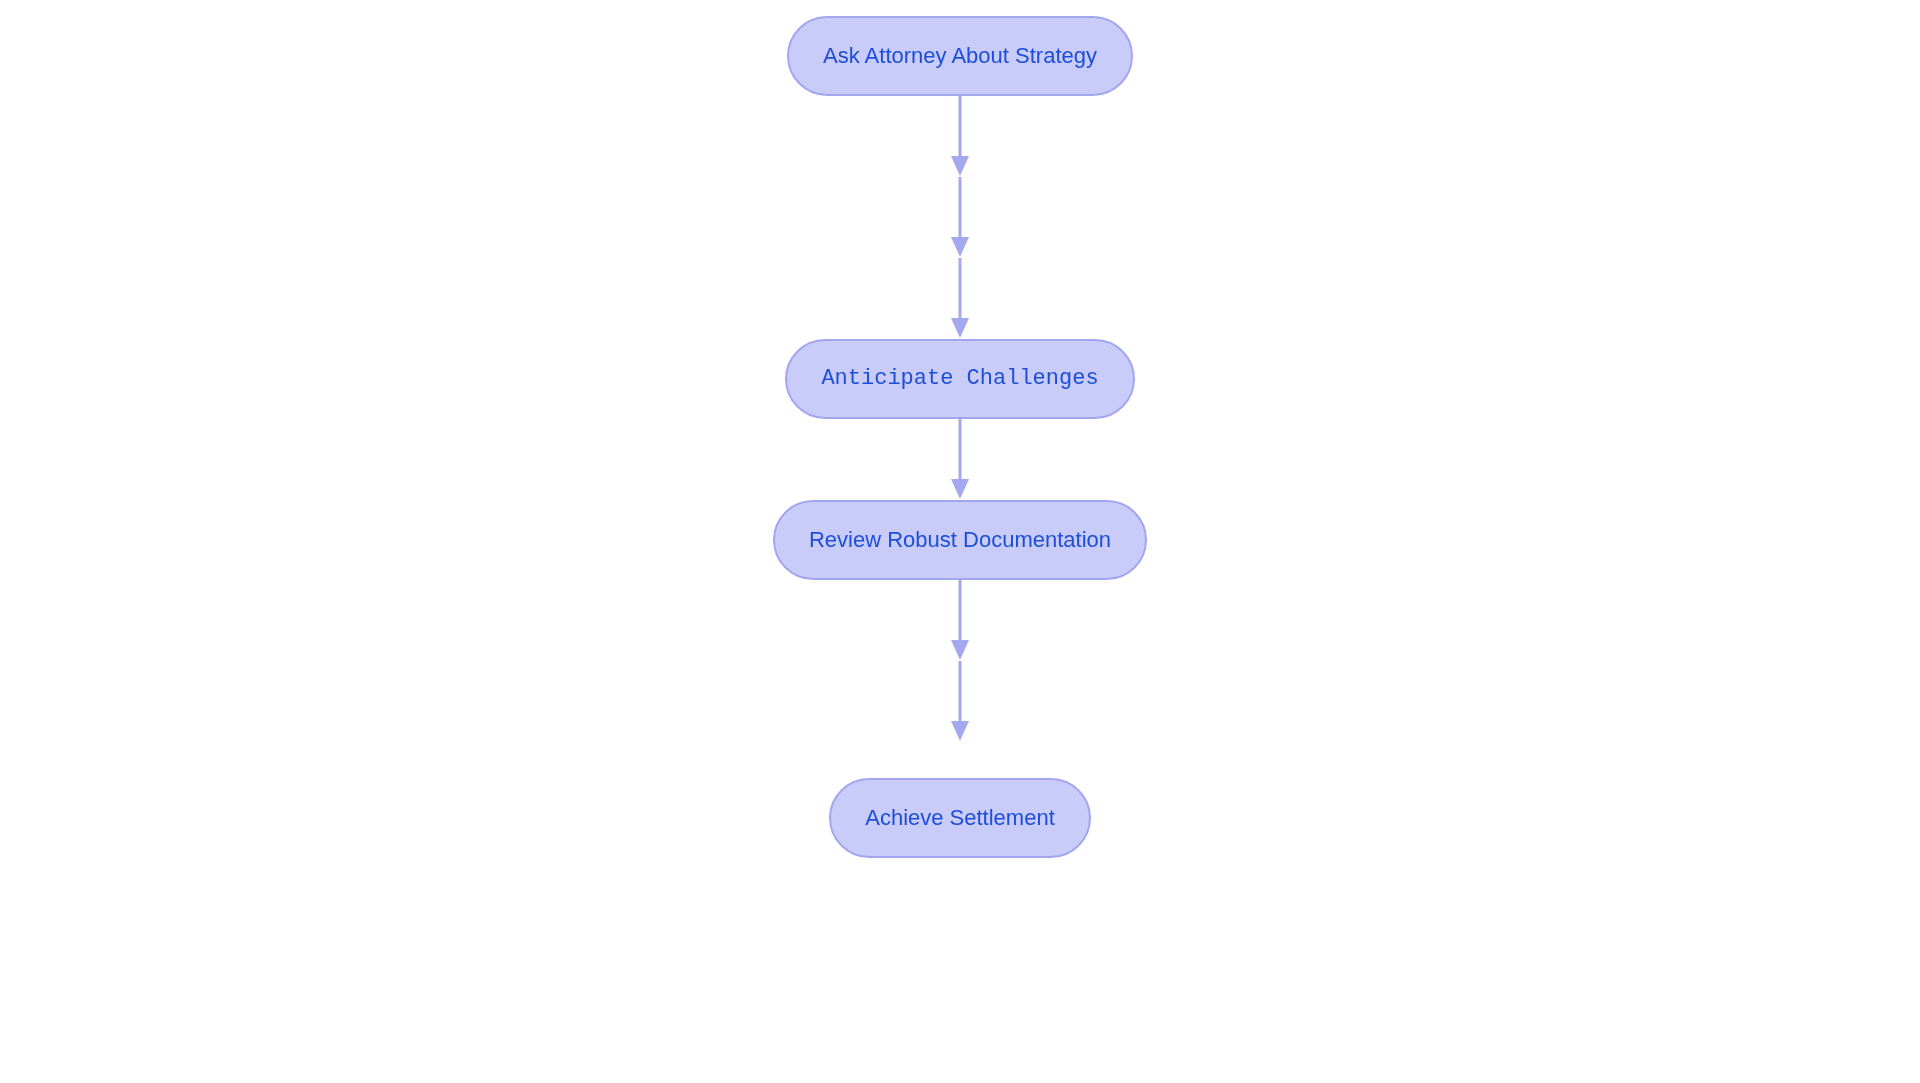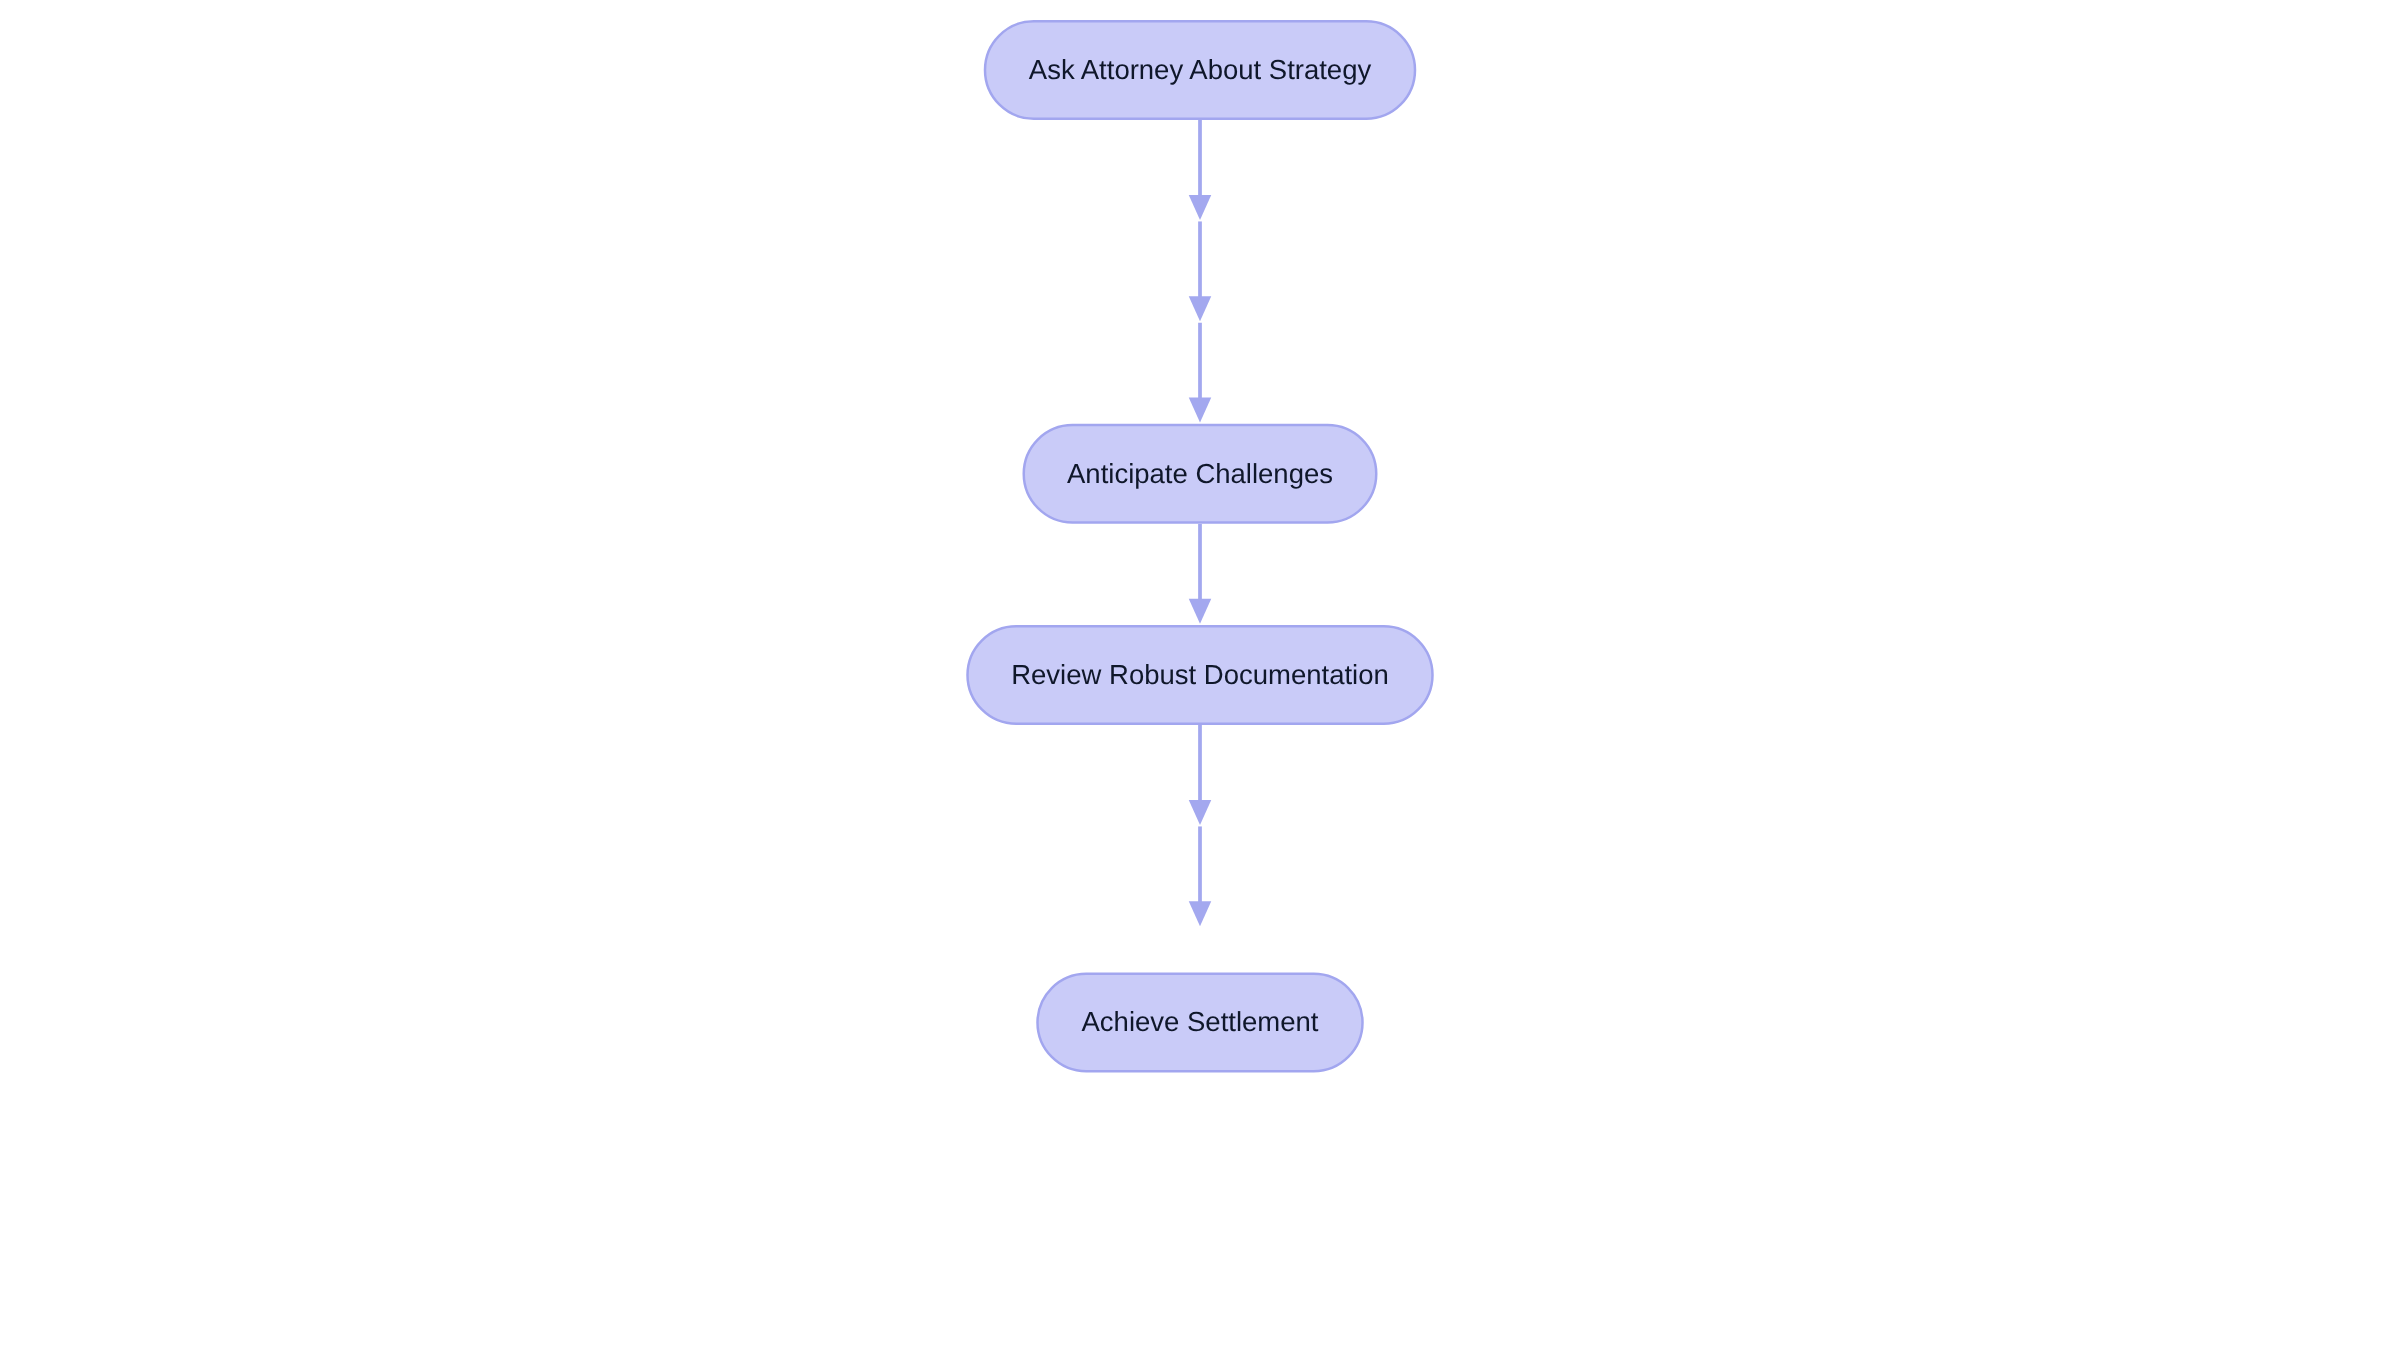--- a/index.html
+++ b/index.html
@@ -24,34 +24,34 @@
     display: flex;
     flex-direction: column;
     align-items: center;
   }
   .flow-node {
     height: 80px;
     box-sizing: border-box;
     background: #c9cbf8;
     border: 2px solid #a2a6ef;
     border-radius: 40px;
-    color: #0f172a;
+    color: #1d4ed8;
     font-size: 22px;
     line-height: 80px;
     display: flex;
     align-items: center;
     justify-content: flex-start;
     padding: 0 34px;
     white-space: nowrap;
     flex: none;
   }
   .flow-node.n1 { min-width: 345px; }
   .flow-node.n2 { min-width: 380px; }
   .flow-node.n3 { min-width: 340px; }
-  .flow-node.n4 { min-width: 280px; }
+  .flow-node.n4 { min-width: 280px; font-family: Liberation Mono, monospace; }
   .flow-node.n5 { min-width: 366px; }
   .flow-node.n6 { min-width: 162px; }
   .flow-node.n7 { min-width: 260px; margin-top: 36px; }
   .flow-arrow {
     height: 81px;
     width: 24px;
     flex: none;
     display: flex;
     align-items: stretch;
     justify-content: center;

